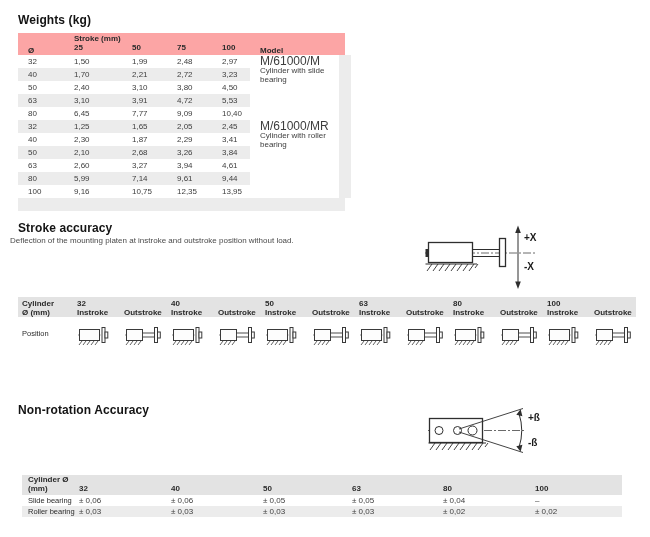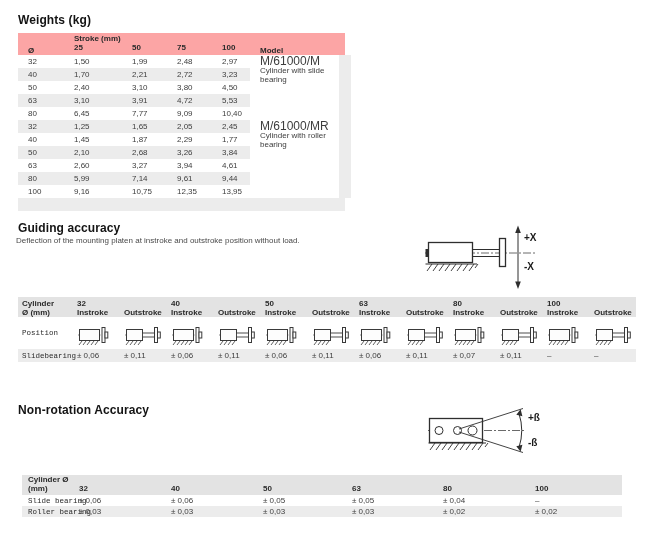--- a/index.html
+++ b/index.html
@@ -14,21 +14,21 @@
     letter-spacing:0.1px;
   }
   .section-desc { position:absolute; font-size:8px; color:#4a4a4a; }
 
   table { border-collapse:collapse; table-layout:fixed; }
   th, td {
     font-size:8px; text-align:left; vertical-align:middle;
     white-space:nowrap; padding:0 0 0 10px; color:#3d3d3d;
   }
   th { font-weight:bold; color:#2b2b2b; }
-  .rowlabel { font-size:7.5px; font-weight:normal; padding-left:4px; overflow:visible;font-family:Liberation Mono, monospace; }
+  .rowlabel { font-size:7.5px; font-weight:normal; padding-left:4px; overflow:visible; }
 
   
   .weights-table { position:absolute; left:18px; top:33px; width:327px; }
   .weights-table thead th { background:#fca5a5; }
   .weights-table thead tr.h1 th { height:10px; vertical-align:bottom; padding-bottom:0; }
   .weights-table thead tr.h2 th { height:12px; vertical-align:top; }
   .weights-table thead th.dia { vertical-align:top; padding-top:3px; }
   .weights-table thead th.model-h { vertical-align:bottom; padding-bottom:1px; }
   .weights-table tbody tr { height:13px; }
   .weights-table tbody tr.alt td { background:#ececec; }
@@ -140,24 +140,24 @@
           <td>1,65</td>
           <td>2,05</td>
           <td>2,45</td>
           <td class="model-cell" rowspan="6">
             <div class="model-code">M/61000/MR</div>
             <div class="model-desc">Cylinder with roller bearing</div>
           </td>
         </tr>
         <tr>
           <td>40</td>
-          <td>1,45</td>
+          <td>2,30</td>
           <td>1,87</td>
           <td>2,29</td>
-          <td>1,77</td>
+          <td>3,41</td>
         </tr>
         <tr class="alt">
           <td>50</td>
           <td>2,10</td>
           <td>2,68</td>
           <td>3,26</td>
           <td>3,84</td>
         </tr>
         <tr>
           <td>63</td>
@@ -179,22 +179,22 @@
           <td>10,75</td>
           <td>12,35</td>
           <td>13,95</td>
         </tr>
         <tr class="tfoot">
           <td colspan="6"></td>
         </tr>
       </tbody>
   </table>
 
-  <h2 class="section-title" style="left:18px; top:221px;">Guiding accuracy</h2>
-  <p class="section-desc" style="left:16px; top:236px;">Deflection of the mounting platen at instroke and outstroke position without load.</p>
+  <h2 class="section-title" style="left:18px; top:221px;">Stroke accuracy</h2>
+  <p class="section-desc" style="left:10px; top:236px;">Deflection of the mounting platen at instroke and outstroke position without load.</p>
 
   <div class="diagram" style="left:425px; top:224px; width:215px; height:70px;">
     <svg width="215" height="70" viewBox="0 0 215 70">
       <line x1="0" y1="29" x2="112" y2="29" stroke="#444" stroke-width="0.8" stroke-dasharray="8 2 2 2"></line>
       <rect x="3.5" y="18.5" width="44" height="20" fill="#ffffff" stroke="#2e2e2e" stroke-width="1.3"></rect>
       <rect x="0.5" y="25" width="3" height="8" fill="#2e2e2e"></rect>
       <line x1="47.5" y1="25.5" x2="74.5" y2="25.5" stroke="#2e2e2e" stroke-width="1"></line>
       <line x1="47.5" y1="32.5" x2="74.5" y2="32.5" stroke="#2e2e2e" stroke-width="1"></line>
       <rect x="74.5" y="14.5" width="6" height="28" fill="#ffffff" stroke="#2e2e2e" stroke-width="1.3"></rect>
       <path d="M0.5 40 H52" stroke="#2e2e2e" stroke-width="1"></path>
@@ -401,35 +401,20 @@
             <svg width="40" height="22" viewBox="0 0 40 22">
               <line x1="1" y1="10" x2="35.5" y2="10" stroke="#555" stroke-width="0.7" stroke-dasharray="4 1.5 1 1.5"></line>
               <rect x="2.5" y="4.5" width="16" height="11" fill="#fdfdfd" stroke="#3a3a3a" stroke-width="1"></rect>
               <rect x="18.5" y="8" width="12" height="4" fill="#fdfdfd" stroke="#3a3a3a" stroke-width="0.9"></rect>
               <rect x="30.5" y="2.5" width="3" height="15" fill="#fdfdfd" stroke="#3a3a3a" stroke-width="1"></rect>
               <rect x="33.5" y="7" width="2.8" height="6" fill="#fdfdfd" stroke="#3a3a3a" stroke-width="1"></rect>
               <path d="M2.5 15.5 H18.5" stroke="#3a3a3a" stroke-width="0.8"></path>
               <path d="M5 16 L2 20 M9 16 L6 20 M13 16 L10 20 M17 16 L14 20 " stroke="#3a3a3a" stroke-width="0.8"></path>
             </svg>
           </td>
-        </tr>
-        <tr class="val-row slide">
-          <th class="rowlabel">Slidebearing</th>
-          <td>± 0,06</td>
-          <td>± 0,11</td>
-          <td>± 0,06</td>
-          <td>± 0,11</td>
-          <td>± 0,06</td>
-          <td>± 0,11</td>
-          <td>± 0,06</td>
-          <td>± 0,11</td>
-          <td>± 0,07</td>
-          <td>± 0,11</td>
-          <td>–</td>
-          <td>–</td>
         </tr>
       </tbody>
   </table>
 
   <h2 class="section-title" style="left:18px; top:403px;">Non-rotation Accuracy</h2>
 
   <div class="diagram" style="left:428px; top:400px; width:212px; height:62px;">
     <svg width="212" height="62" viewBox="0 0 212 62">
       <line x1="0" y1="30.5" x2="97" y2="30.5" stroke="#444" stroke-width="0.8" stroke-dasharray="8 2 2 2"></line>
       <rect x="1.5" y="18.5" width="53" height="24" fill="#ffffff" stroke="#2e2e2e" stroke-width="1.3"></rect>

